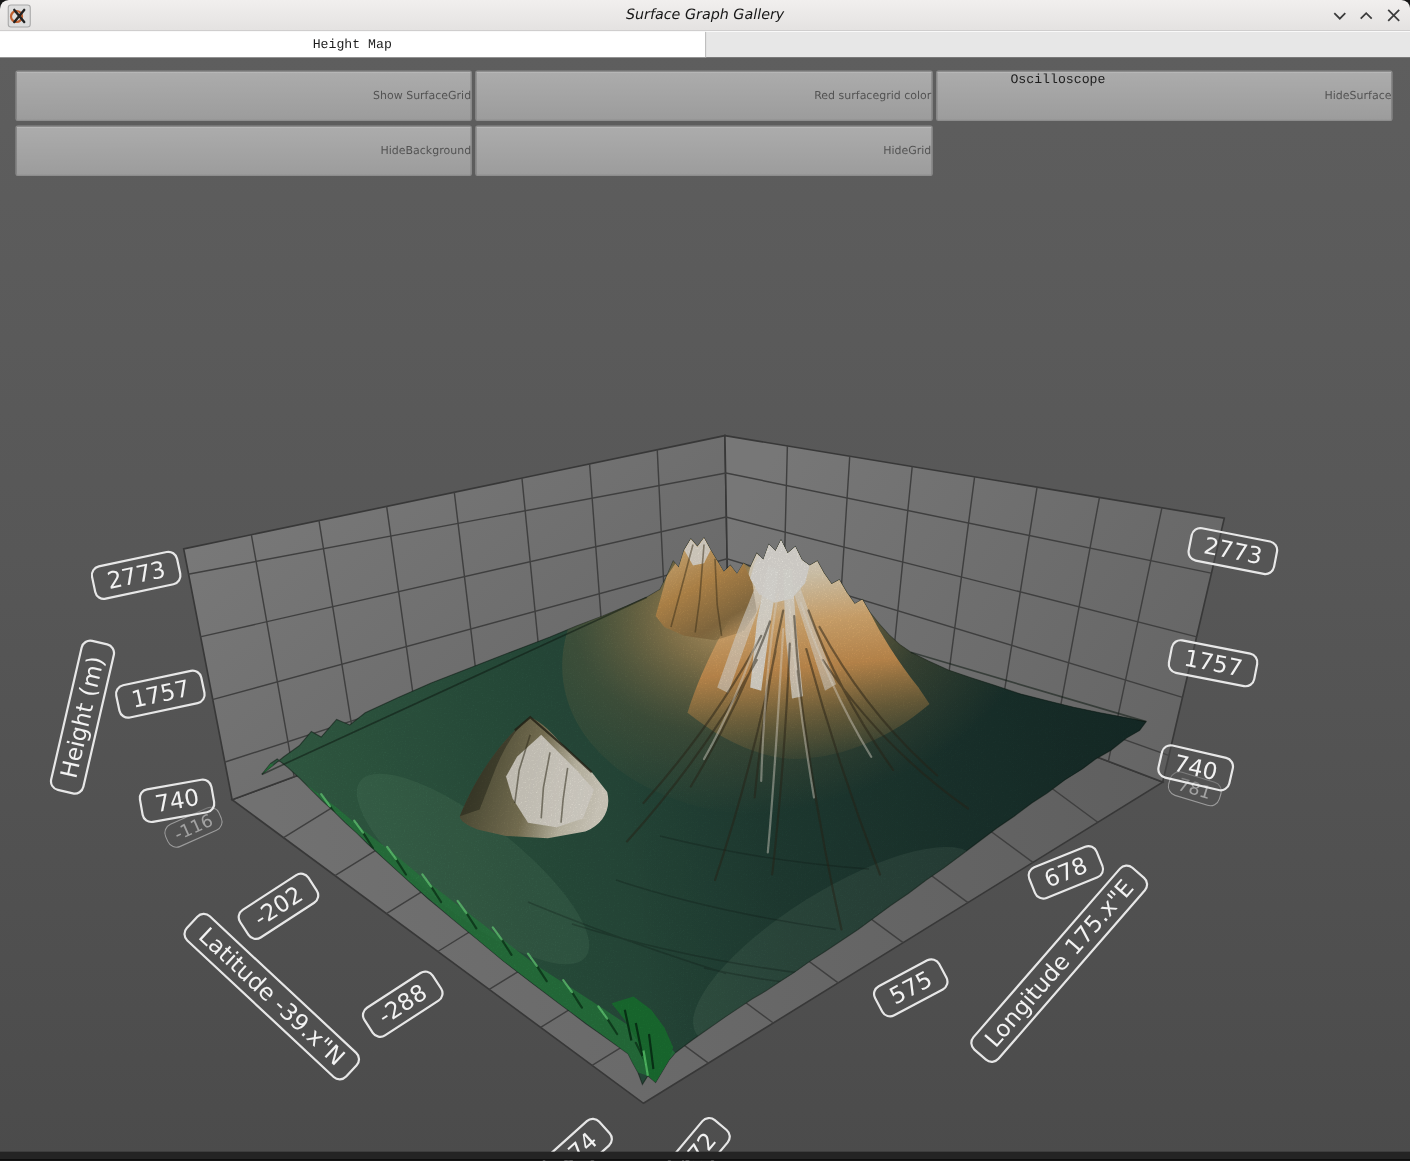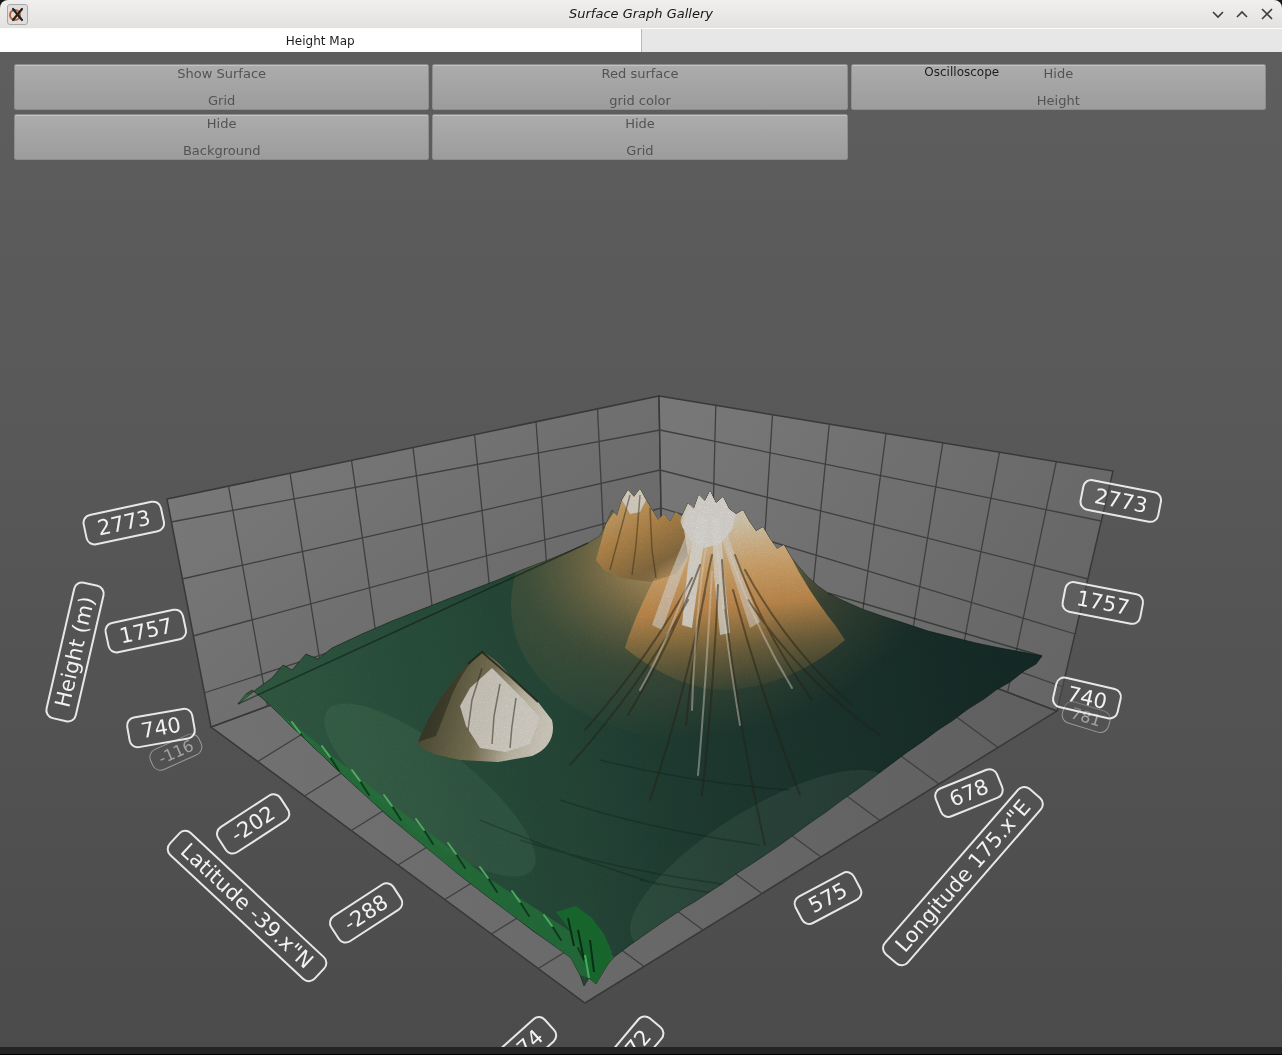--- a/index.html
+++ b/index.html
@@ -9,33 +9,33 @@
   .titlebar{position:absolute;top:0;left:0;width:1282px;height:28px;
     background:linear-gradient(180deg,#f1efee,#e4e2e1);border-bottom:1px solid #c6c6c6;z-index:10;}
   .appicon{position:absolute;left:7px;top:4px;width:19px;height:19px;background:#dedede;
     border:1px solid #a8a8a8;border-radius:3px;}
   .wtitle{position:absolute;left:0;right:0;top:0;height:28px;line-height:28px;text-align:center;
     font-size:13px;color:#161616;font-style:italic;}
   .winbtn{position:absolute;top:5px;width:22px;height:18px;cursor:pointer;}
   .winbtn svg{position:absolute;left:3px;top:1px;}
   
   .tabbar{position:absolute;top:28px;left:0;width:1282px;height:23px;background:#e7e7e7;
-    border-top:1px solid #fbfbfb;display:flex;z-index:10;}
+    border-top:1px solid #fbfbfb;display:flex;z-index:10;font-family:Liberation Mono, monospace;}
   .tab{flex:1;display:flex;align-items:center;justify-content:center;font-size:12px;color:#1d1d1d;
     background:#e6e6e6;border-right:1px solid #b9b9b9;box-shadow:inset 0 -1px 0 #cecece;cursor:pointer;}
   .tab:last-child{border-right:none;margin-top:43px;}
   .tab.active{background:#ffffff;box-shadow:none;}
   
   .scene{position:absolute;top:51px;left:0;width:1282px;height:1004px;z-index:1;}
   .toolbar{position:absolute;top:64px;left:14px;width:1252px;display:grid;
     grid-template-columns:1fr 1fr 1fr;column-gap:3px;row-gap:4px;z-index:4;}
   .tbtn{height:44px;background:linear-gradient(180deg,#acacac,#9c9c9c);border:1px solid #8d8d8d;
     border-radius:2px;box-shadow:inset 0 1px 0 rgba(255,255,255,.28);
-    display:flex;flex-direction:column;align-items:center;justify-content:space-between;
-    font-size:13px;line-height:17px;color:#535353;cursor:pointer;
+    display:flex;flex-direction:row;align-items:center;justify-content:flex-end;
+    font-size:10px;line-height:17px;color:#535353;cursor:pointer;
     font-family:"DejaVu Sans","Liberation Sans",sans-serif;}
   
   .axlbl{position:absolute;white-space:nowrap;color:#f2f2f2;font-size:21px;
     border:2px solid rgba(244,244,244,.92);border-radius:9px;background:rgba(84,84,84,.42);
     padding:2px 12px;z-index:3;}
   .axlbl.dim{font-size:16px;padding:1px 8px;border-width:1.5px;color:rgba(228,228,228,.55);
     border-color:rgba(228,228,228,.5);background:rgba(84,84,84,.3);z-index:2;}
   .bottom-edge{position:absolute;left:0;bottom:0;width:1282px;height:7px;background:#242424;
     border-bottom:1px solid #000;z-index:6;}
 </style>
@@ -220,21 +220,21 @@
     <div class="tbtn">
       <span>Show Surface</span>
       <span>Grid</span>
     </div>
     <div class="tbtn">
       <span>Red surface</span>
       <span>grid color</span>
     </div>
     <div class="tbtn">
       <span>Hide</span>
-      <span>Height</span>
+      <span>Surface</span>
     </div>
     <div class="tbtn">
       <span>Hide</span>
       <span>Background</span>
     </div>
     <div class="tbtn">
       <span>Hide</span>
       <span>Grid</span>
     </div>
   </div>

